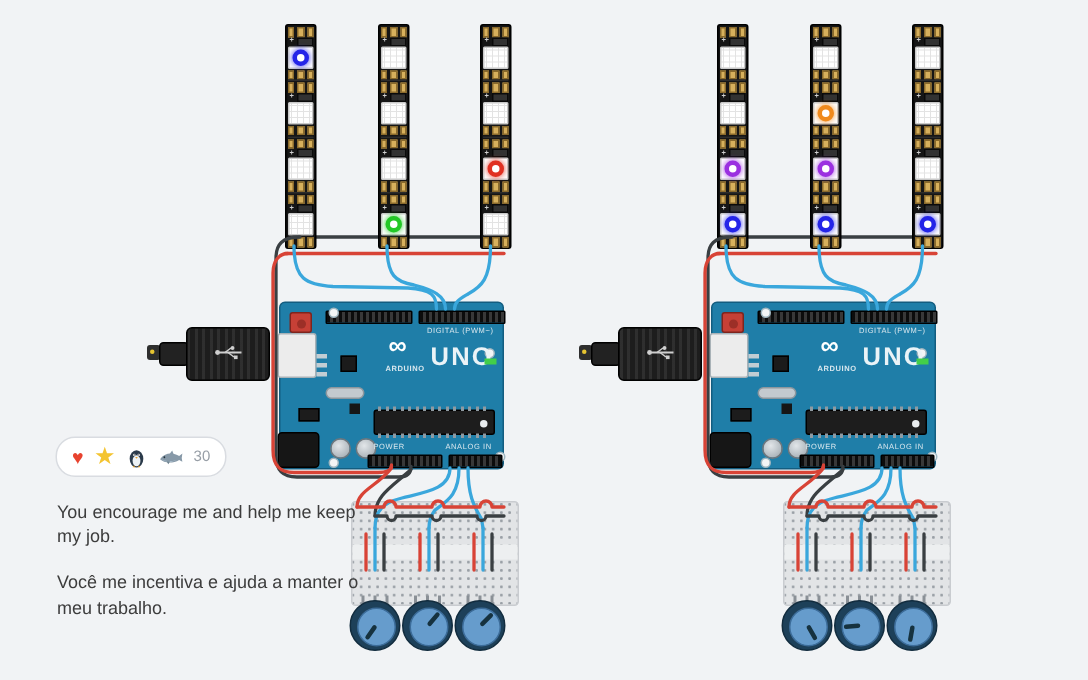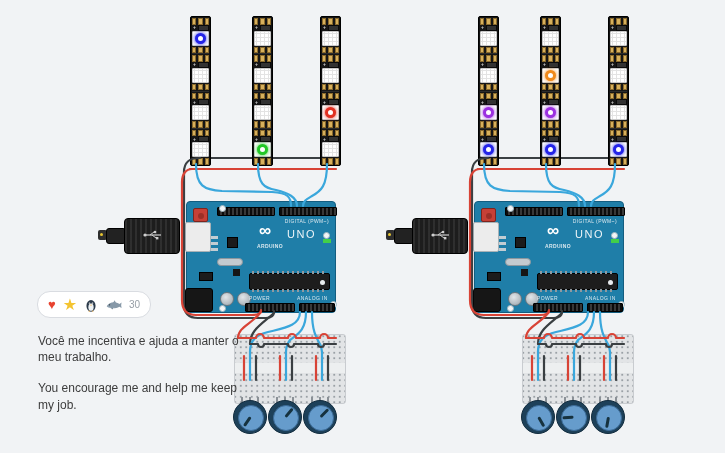--- a/index.html
+++ b/index.html
@@ -29,21 +29,21 @@
 
   
   .board{position:absolute;left:186px;top:201px;width:150px;height:112px;background:var(--board,#1f7ea8);
          border:1px solid #135d80;border-radius:4px;z-index:3;box-sizing:border-box;}
   .board *{position:absolute;box-sizing:border-box;}
   .hole{width:7px;height:7px;border-radius:50%;background:#f3f5f6;border:1px solid #9fb6c0;}
   .hdr{background:repeating-linear-gradient(90deg,#0c0c0c 0 2px,#383838 2px 4px);height:9px;border:1px solid #000;border-radius:1px;}
   .reset{left:6px;top:6px;width:15px;height:14px;background:#c64036;border:1px solid #7e241d;border-radius:2px;}
   .reset:after{content:"";position:absolute;left:4px;top:3.5px;width:6px;height:6px;border-radius:50%;background:#9c2f27;}
   .lbl{color:#d8e7ee;font-size:5px;letter-spacing:.4px;white-space:nowrap;}
-  .uno{color:#eaf3f7;font-size:11px;font-weight:normal;letter-spacing:1.5px;}
+  .uno{color:#eaf3f7;font-size:17px;font-weight:bold;letter-spacing:1.5px;}
   .logo{color:#fff;font-size:17px;font-weight:bold;line-height:10px;}
   .chip16{left:40px;top:35px;width:11px;height:11px;background:#1b1b1b;border:1px solid #000;}
   .xtal{left:30px;top:56px;width:26px;height:8px;background:#c3cacf;border:1px solid #8d979e;border-radius:4px;}
   .reg{left:12px;top:70px;width:14px;height:9px;background:#1c1c1c;border:1px solid #000;}
   .sq1{left:46px;top:67px;width:7px;height:7px;background:#161616;}
   .sq2{left:18px;top:88px;width:6px;height:6px;background:#161616;}
   .dip{left:62px;top:71px;width:81px;height:17px;background:#1d1d1d;border:1px solid #000;border-radius:2px;}
   .dip:before,.dip:after{content:"";position:absolute;left:2px;right:2px;height:3px;background:repeating-linear-gradient(90deg,#8f9aa1 0 2px,transparent 2px 5px);}
   .dip:before{top:-3px}.dip:after{bottom:-3px}
   .dip .pin1{position:absolute;right:4px;top:6px;width:5px;height:5px;border-radius:50%;background:#e8ecee;}
@@ -764,17 +764,17 @@
       <path d="M2 9 C5 4 12 3 17 6.5 L19.5 4.5 L19 8 L19.5 11 L17 9.5 C12 12.5 5 12 2 9 Z" fill="#8799a8"></path>
       <path d="M9 5.5 L11.5 2 L13 5.8 Z" fill="#8799a8"></path>
       <path d="M3 9 C6 10.8 11 11 15 9.5 C11 11.5 6 11.3 3 9 Z" fill="#bcd3e2"></path>
       <circle cx="5.4" cy="7.4" r="0.7" fill="#22303a"></circle>
       <path d="M7 10.5 L8.5 12.8 L9.8 10.8 Z" fill="#6f828f"></path>
     </svg>
     <span class="cnt">30</span>
   </div>
 
   <div class="msgs">
+    <p>You encourage me and help me keep my job.</p>
     <p>Você me incentiva e ajuda a manter o meu trabalho.</p>
-    <p>You encourage me and help me keep my job.</p>
   </div>
 
 </div>
 
 </body></html>

